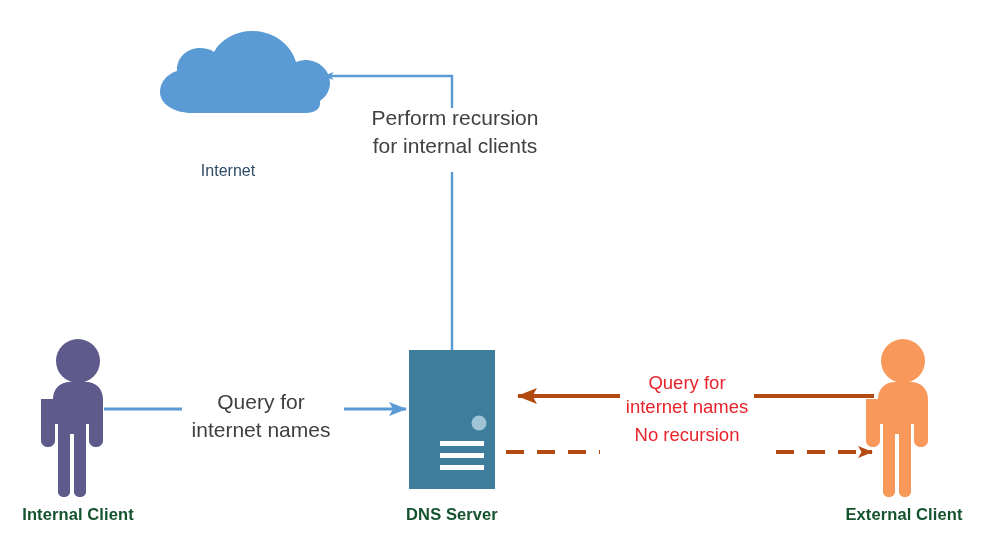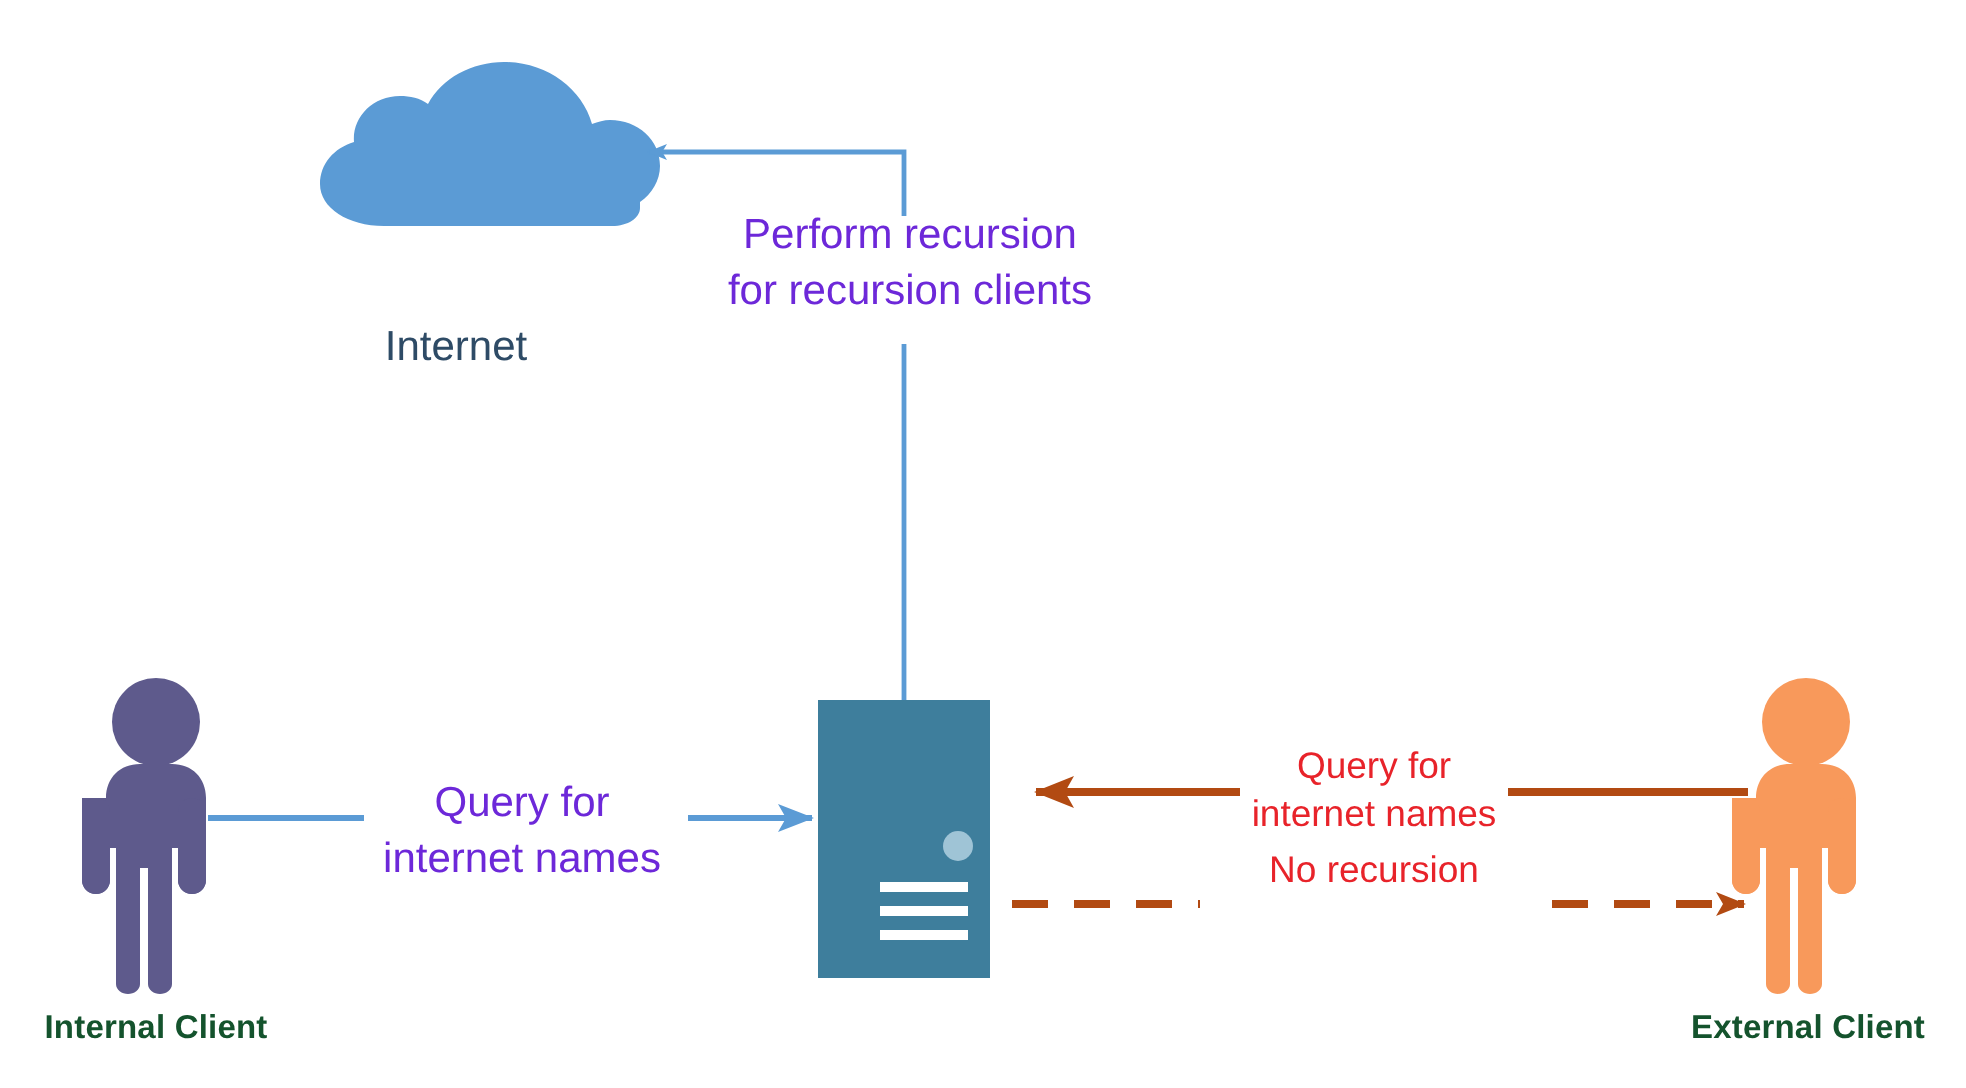--- a/index.html
+++ b/index.html
@@ -30,27 +30,27 @@
     text-align: center;
     line-height: 1.18;
   }
   .node-caption {
     font-size: 16.5px;
     font-weight: bold;
     color: #14532d;
     letter-spacing: 0.1px;
   }
   .cloud-caption {
-    font-size: 21px;
+    font-size: 16px;
     color: #2E4B66;
     font-weight: normal;
   }
   .flow-label-blue {
     font-size: 21px;
-    color: #6d28d9;
+    color: #404040;
     font-weight: normal;
   }
   .flow-label-red {
     font-size: 18.5px;
     color: #E8232A;
     font-weight: normal;
   }
 </style>
 </head>
 <body>
@@ -174,28 +174,29 @@
 
     <g>
       <line x1="506" y1="452" x2="600" y2="452" stroke="#B24A12" stroke-width="4" stroke-dasharray="18 13"></line>
       <line x1="776" y1="452" x2="872" y2="452" stroke="#B24A12" stroke-width="4" stroke-dasharray="18 13" marker-end="url(#arrow-rust-small)"></line>
     </g>
   </svg>
 
   <div class="label cloud-caption" style="left:148px; top:162px; width:160px;">Internet</div>
 
   <div class="label flow-label-blue" style="left:330px; top:106px; width:250px;">Perform recursion</div>
-  <div class="label flow-label-blue" style="left:330px; top:134px; width:250px;">for recursion clients</div>
+  <div class="label flow-label-blue" style="left:330px; top:134px; width:250px;">for internal clients</div>
 
   <div class="label flow-label-blue" style="left:168px; top:390px; width:186px;">Query for</div>
   <div class="label flow-label-blue" style="left:168px; top:418px; width:186px;">internet names</div>
 
   <div class="label flow-label-red" style="left:602px; top:372px; width:170px;">Query for</div>
   <div class="label flow-label-red" style="left:602px; top:396px; width:170px;">internet names</div>
 
   <div class="label flow-label-red" style="left:596px; top:424px; width:182px;">No recursion</div>
 
   <div class="label node-caption" style="left:0px; top:505px; width:156px;">Internal Client</div>
 
+  <div class="label node-caption" style="left:382px; top:505px; width:140px;">DNS Server</div>
 
   <div class="label node-caption" style="left:826px; top:505px; width:156px;">External Client</div>
 
 </div>
 
 </body></html>

